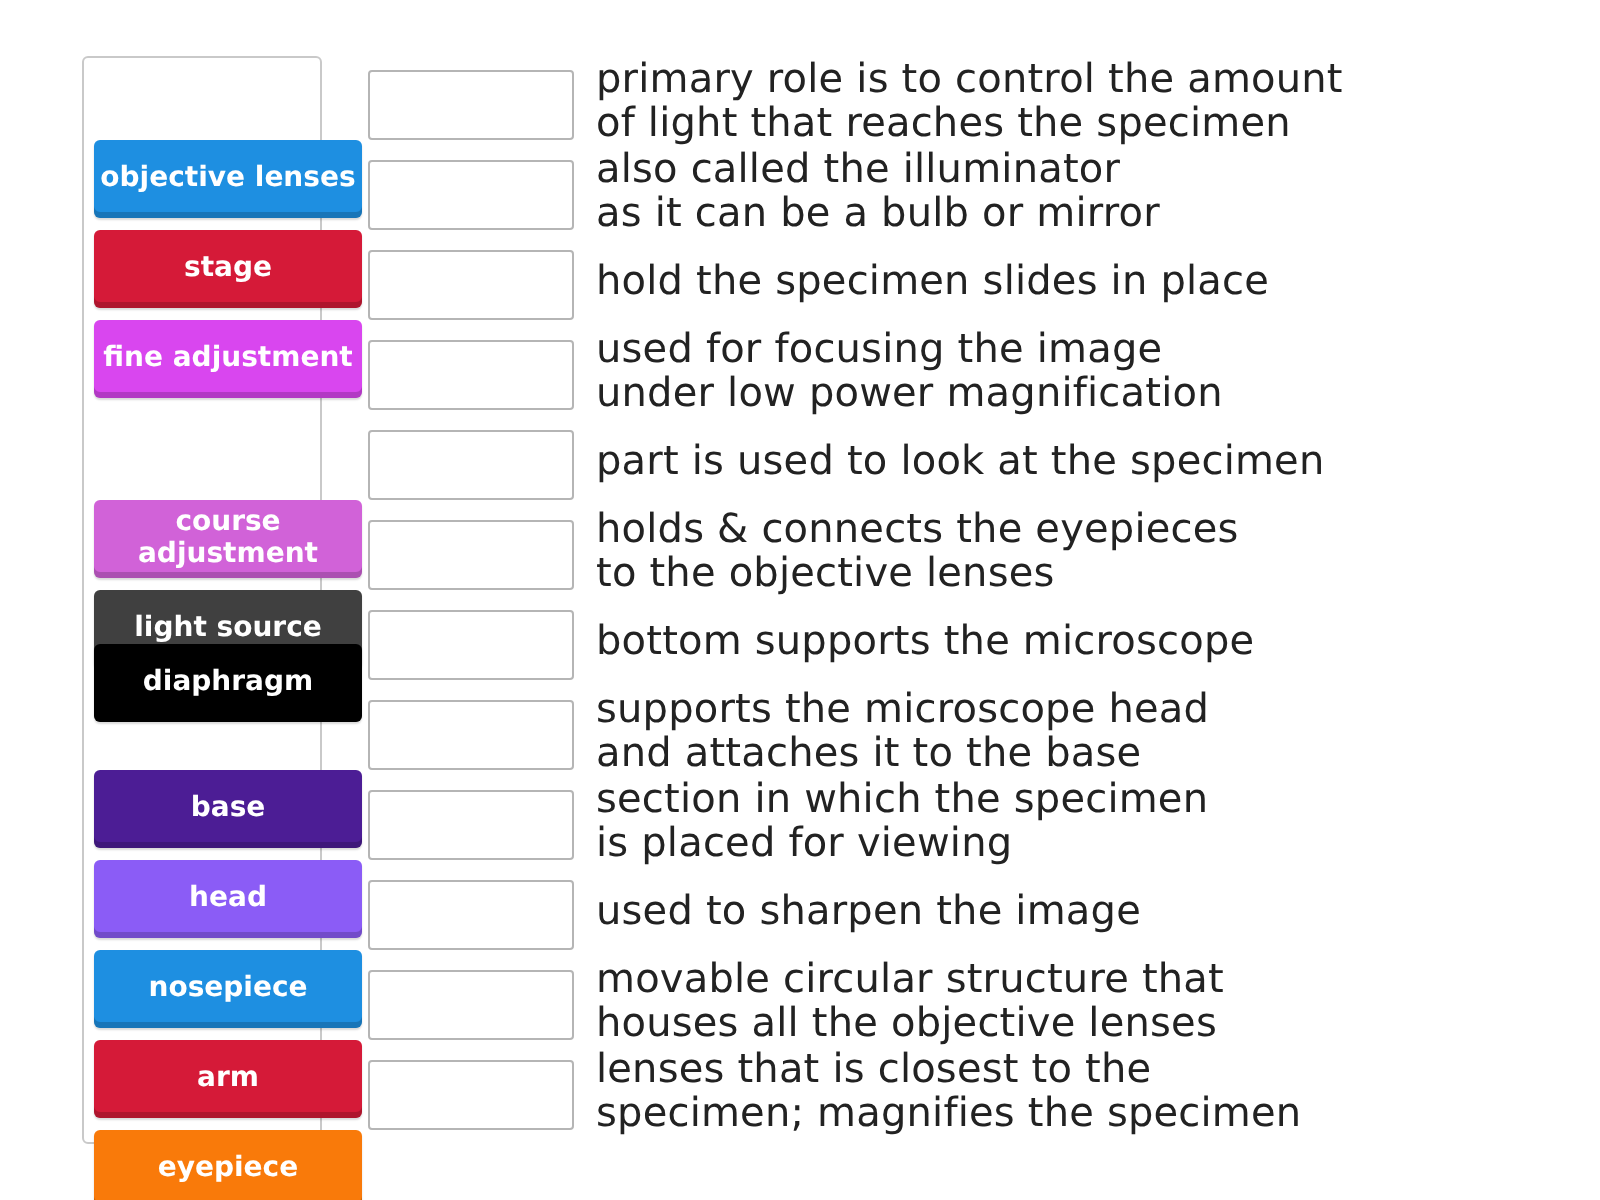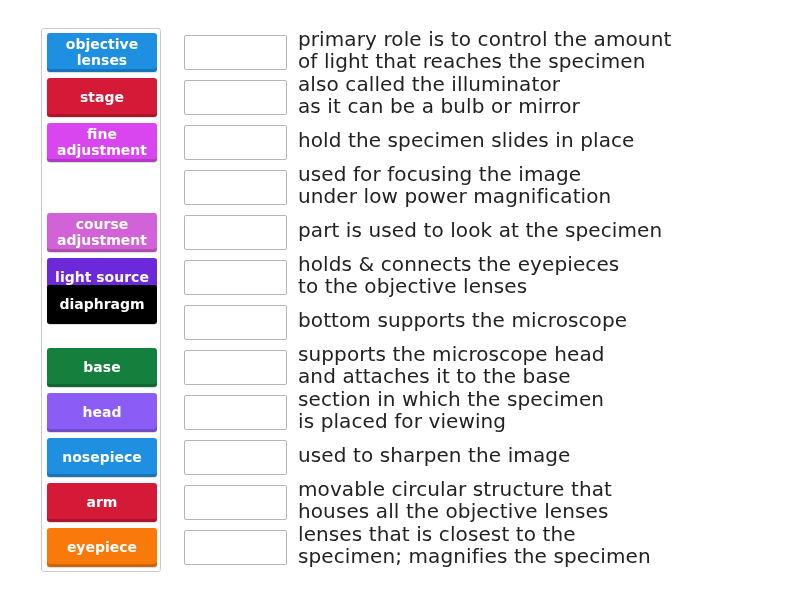--- a/index.html
+++ b/index.html
@@ -2,49 +2,50 @@
 <html><head>
 <meta charset="utf-8">
 <style>
   html, body { margin:0; padding:0; width:800px; height:600px; background:#ffffff; overflow:hidden; }
   body { position:relative; font-family:"DejaVu Sans", "Liberation Sans", sans-serif; }
   .tray {
     position:absolute; left:41px; top:28px; width:120px; height:544px;
     border:1px solid #c9c9c9; border-radius:3px; background:#fff; box-sizing:border-box;
   }
   .tile {
-    position:absolute; left:5px; width:110px; height:39px;
+    position:absolute; left:5px; width:134px; height:39px;
     border-radius:3px; color:#fff; font-weight:bold; font-size:14px;
     display:flex; align-items:center; justify-content:center; text-align:center;
     line-height:16px; box-sizing:border-box; cursor:pointer;
     box-shadow: inset 0 -3px 0 rgba(0,0,0,0.18), 0 1px 1px rgba(0,0,0,0.15);
     padding-bottom:2px;
+    margin-top:37px;
   }
   .slot {
     position:absolute; left:184px; width:103px; height:35px;
     border:1px solid #b5b5b5; border-radius:2px; background:#fff; box-sizing:border-box;
   }
   .clue {
     position:absolute; left:298px; width:380px; height:45px;
     display:flex; align-items:center;
     font-size:20px; line-height:22px; color:#222; white-space:pre-line;
     font-family:"DejaVu Sans", sans-serif; letter-spacing:0.1px;
   }
 </style>
 </head>
 <body>
 
 <div class="tray">
   <div class="tile" style="top: 4px; background: rgb(30, 143, 225);">objective lenses</div>
   <div class="tile" style="top: 49px; background: rgb(213, 26, 56);">stage</div>
   <div class="tile" style="top: 94px; background: #d946ef;">fine adjustment</div>
   <div class="tile" style="top: 184px; background: rgb(209, 98, 216);">course adjustment</div>
-  <div class="tile" style="top: 229px; background: #6d28d9;">light source</div>
+  <div class="tile" style="top: 229px; background: #404040;">light source</div>
   <div class="tile" style="top: 256px; background: #000000;">diaphragm</div>
-  <div class="tile" style="top: 319px; background: #15803d;">base</div>
+  <div class="tile" style="top: 319px; background: #4c1d95;">base</div>
   <div class="tile" style="top: 364px; background: #8b5cf6;">head</div>
   <div class="tile" style="top: 409px; background: rgb(30, 143, 225);">nosepiece</div>
   <div class="tile" style="top: 454px; background: rgb(213, 26, 56); text-align: right;">arm</div>
   <div class="tile" style="top: 499px; background: rgb(249, 122, 10);">eyepiece</div>
 </div>
 
 <div class="slot" style="top:35px"></div>
 <div class="slot" style="top:80px"></div>
 <div class="slot" style="top:125px"></div>
 <div class="slot" style="top:170px"></div>

